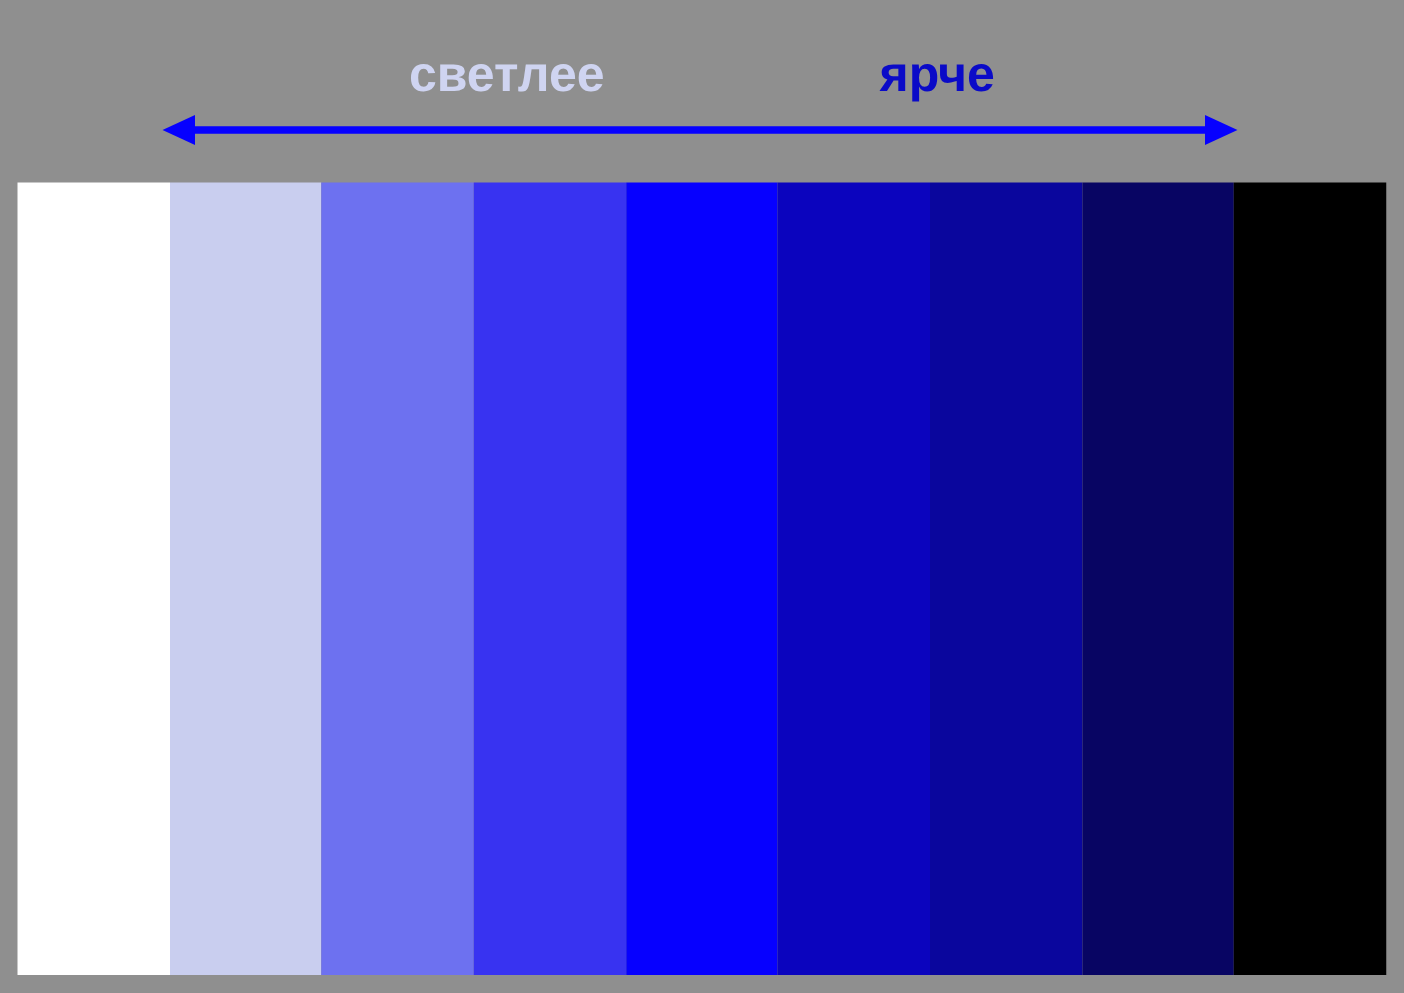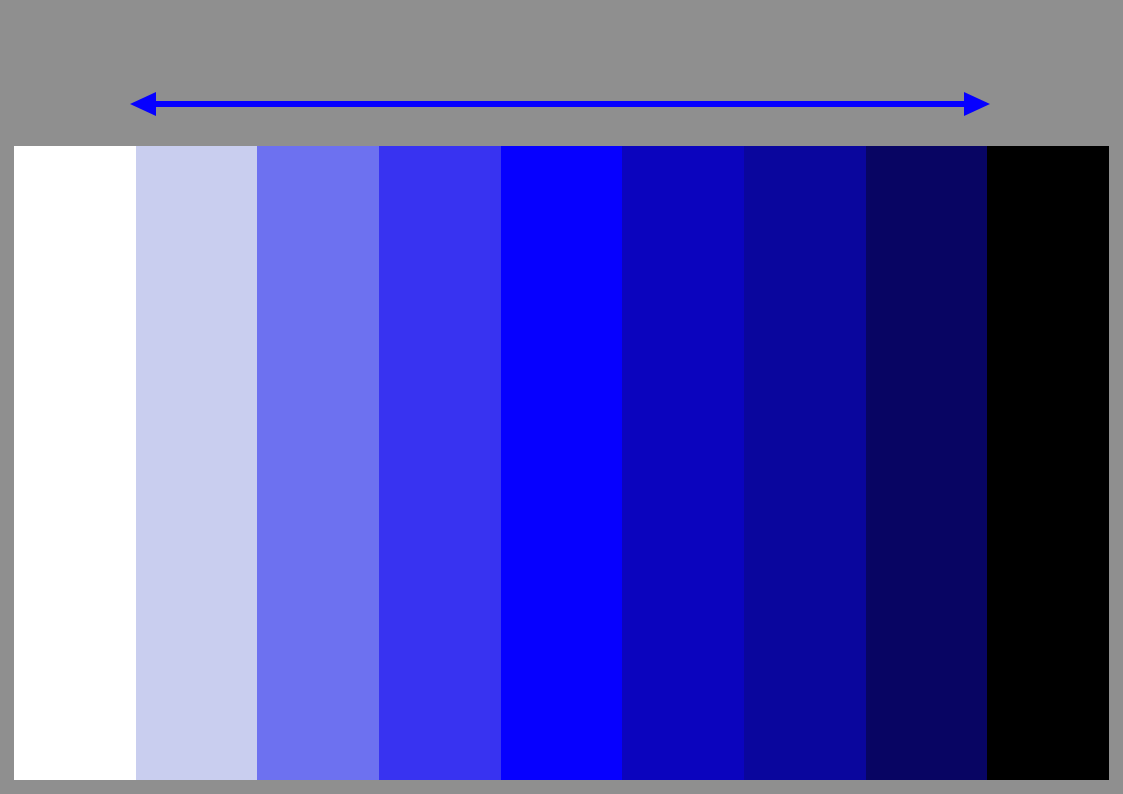--- a/index.html
+++ b/index.html
@@ -74,20 +74,24 @@
       display: flex;
     }
     .swatch {
       flex: 1;
     }
   </style>
 </head>
 <body>
 
 <div class="header">
+  <div class="labels">
+    <span class="label-left">светлее</span>
+    <span class="label-right">ярче</span>
+  </div>
   <div class="arrow-wrap">
     <div class="arrow-head-left"></div>
     <div class="arrow-line"></div>
     <div class="arrow-head-right"></div>
   </div>
 </div>
 
 <div class="swatch-container" id="swatches">
     <div class="swatch" style="background: rgb(255, 255, 255);"></div>
     <div class="swatch" style="background: rgb(201, 206, 239);"></div>

